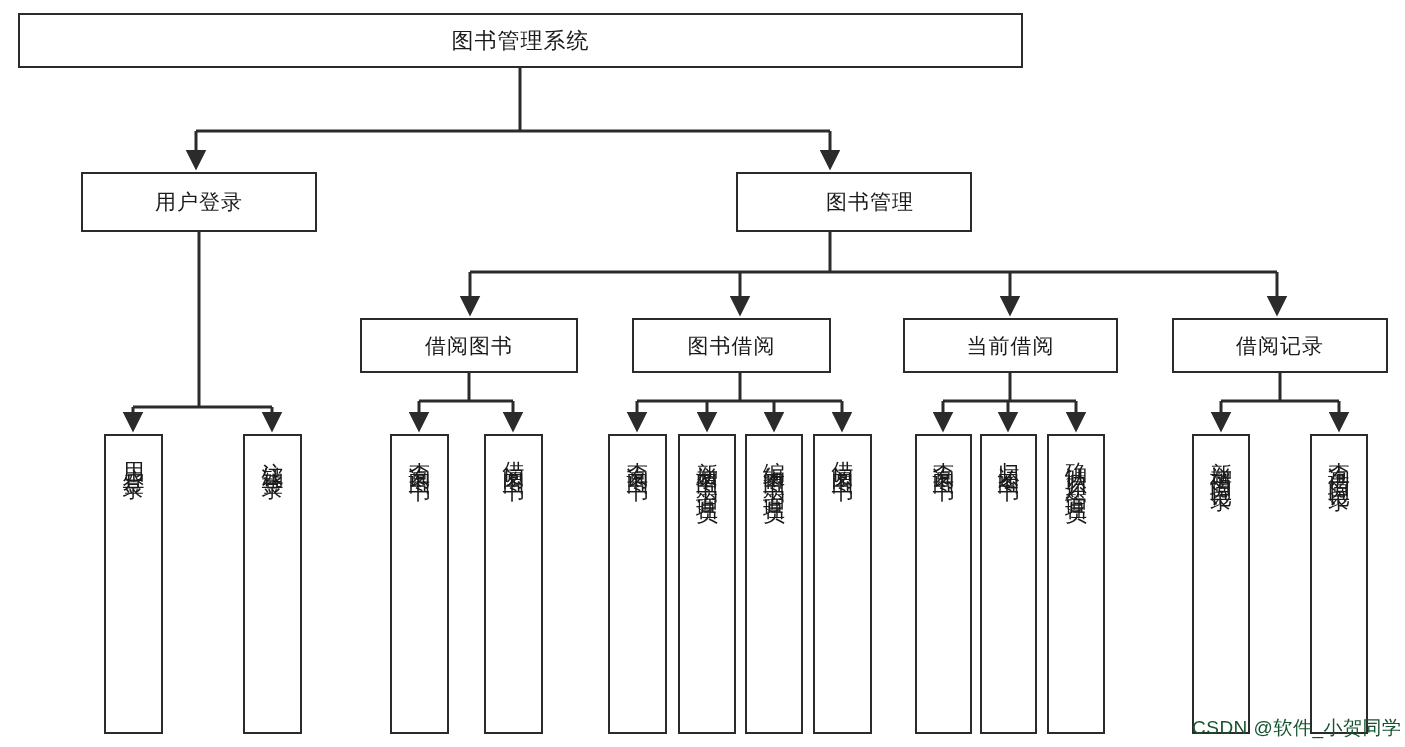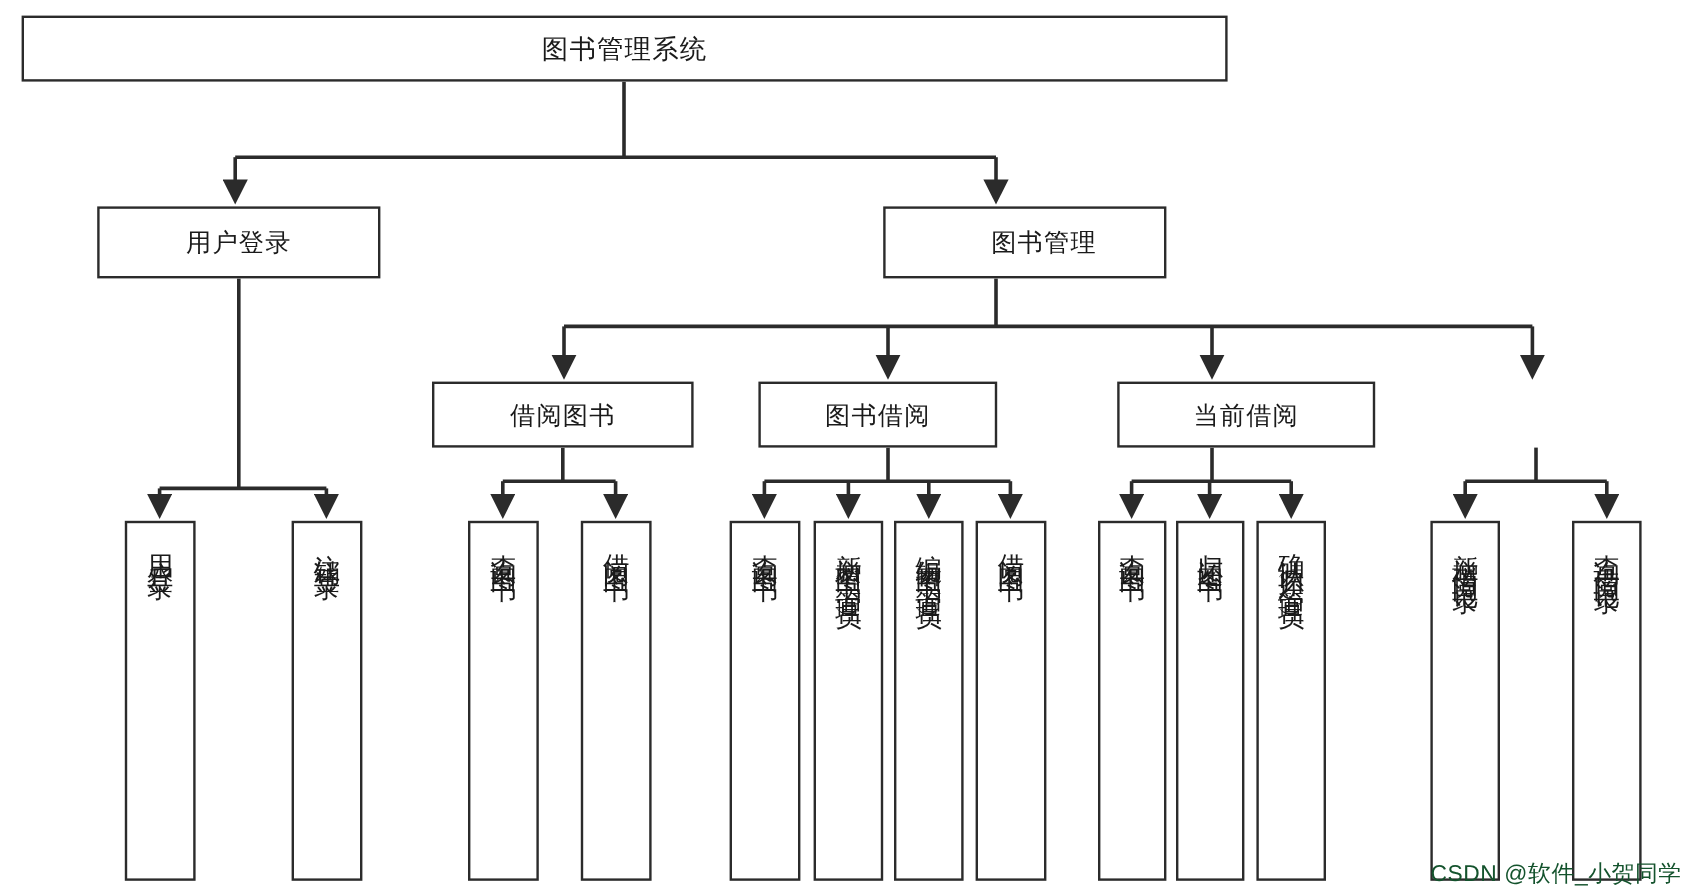--- a/index.html
+++ b/index.html
@@ -133,22 +133,25 @@
   <div class="node horiz" style="left:736px; top:172px; width:236px; height:60px;padding-left:32px;">
     <span>图书管理</span>
   </div>
 
   <div class="node horiz" style="left:360px; top:318px; width:218px; height:55px;">
     <span>借阅图书</span>
   </div>
   <div class="node horiz" style="left:632px; top:318px; width:199px; height:55px;">
     <span>图书借阅</span>
   </div>
-  <div class="node horiz" style="left:903px; top:318px; width:215px; height:55px;margin-left:28px;">
+  <div class="node horiz" style="left:903px; top:318px; width:215px; height:55px;">
     <span>当前借阅</span>
+  </div>
+  <div class="node horiz" style="left:1172px; top:318px; width:216px; height:55px;">
+    <span>借阅记录</span>
   </div>
 
   <div class="node vert" style="left:104px; top:434px; width:59px; height:300px;">
     <span class="vlabel">用户登录</span>
   </div>
   <div class="node vert" style="left:243px; top:434px; width:59px; height:300px;">
     <span class="vlabel">注销登录</span>
   </div>
 
   <div class="node vert" style="left:390px; top:434px; width:59px; height:300px;">

